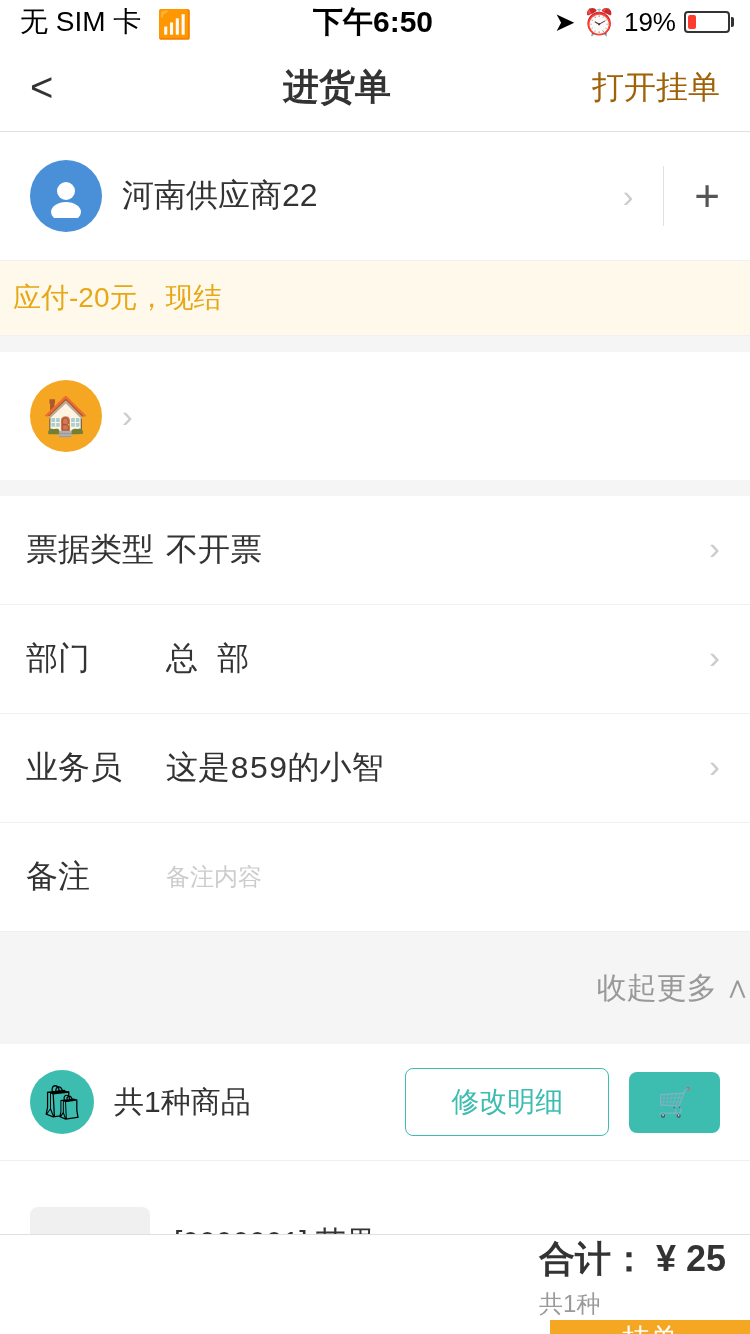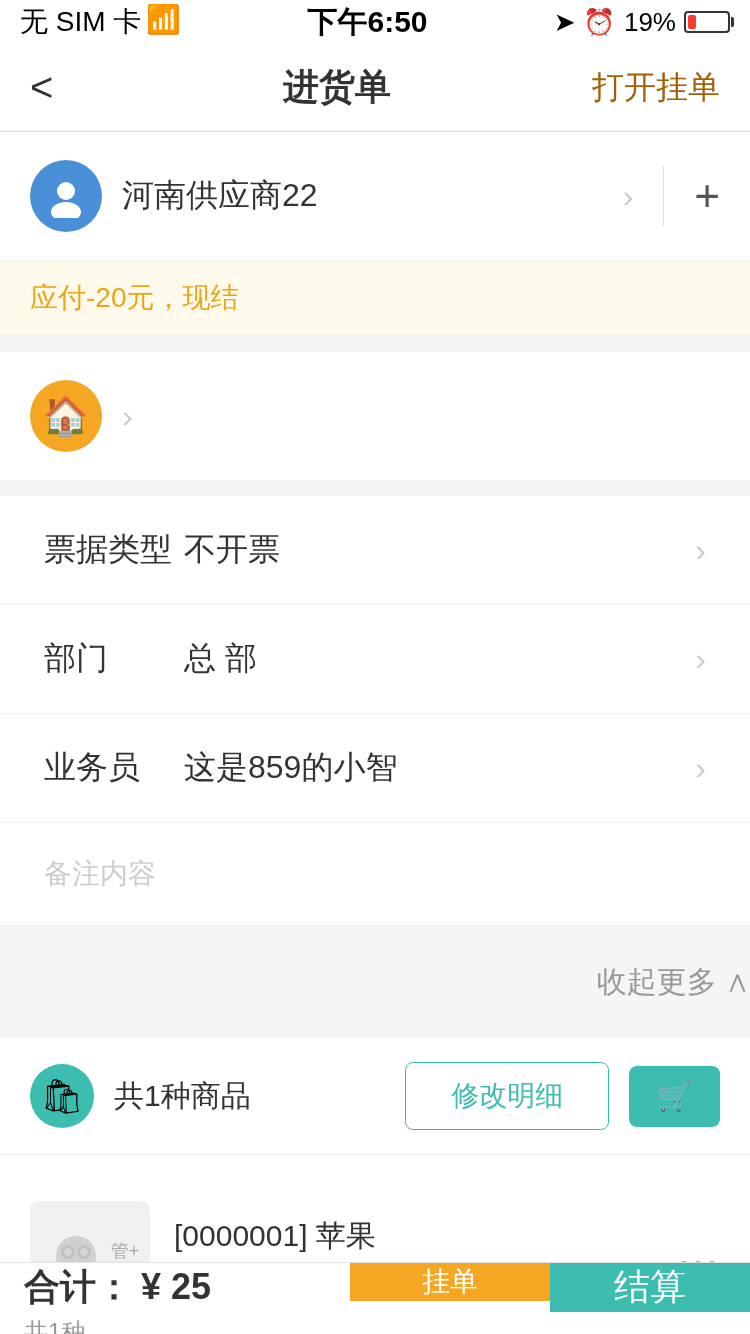--- a/index.html
+++ b/index.html
@@ -16,21 +16,21 @@
     .status-bar {
       background: #fff;
       height: 44px;
       display: flex;
       align-items: center;
       justify-content: space-between;
       padding: 0 20px;
       font-size: 28px;
       font-weight: 500;
     }
-    .status-left { display: flex; align-items: flex-start; gap: 5px; }
+    .status-left { display: flex; align-items: flex-end; gap: 16px; }
     .status-center { font-size: 30px; font-weight: 600; }
     .status-right { display: flex; align-items: center; gap: 8px; font-size: 26px; }
     .battery-icon {
       width: 46px; height: 22px;
       border: 2px solid #333;
       border-radius: 4px;
       position: relative;
       display: flex;
       align-items: center;
       padding: 2px;
@@ -122,21 +122,21 @@
     }
     .add-btn {
       font-size: 44px;
       color: #555;
       font-weight: 300;
     }
 
     
     .notice-bar {
       background: #fff9ec;
-      padding: 18px 30px;
+      padding: 18px 13px;
       font-size: 28px;
       color: #e6a817;
       border-bottom: 1px solid #f0f0f0;
     }
 
     
     .warehouse-row {
       display: flex;
       align-items: center;
       padding: 28px 30px;
@@ -156,38 +156,39 @@
     .warehouse-name {
       flex: 1;
       font-size: 32px;
       color: #333;
     }
 
     
     .form-row {
       display: flex;
       align-items: center;
-      padding: 32px 44px;
+      padding: 32px 26px;
       background: #fff;
       border-bottom: 1px solid #f0f0f0;
+      font-family: Liberation Mono, monospace;
     }
     .form-label {
       font-size: 32px;
       color: #333;
       width: 140px;
       flex-shrink: 0;
     }
     .form-value {
       flex: 1;
       font-size: 32px;
       color: #333;
     }
     .form-placeholder {
       flex: 1;
-      font-size: 28px;
+      font-size: 24px;
       color: #ccc;
     }
     .form-row .chevron { margin-right: 0; }
 
     
     .collapse-bar {
       background: #f5f5f5;
       height: 80px;
       display: flex;
       align-items: center;
@@ -277,25 +278,26 @@
       font-size: 36px;
       letter-spacing: 2px;
     }
 
     
     .bottom-bar {
       position: fixed;
       bottom: 0;
       left: 0;
       width: 750px;
-      height: 72px;
-      display: flex;
-      align-items: flex-start;
+      height: 100px;
+      display: flex;
+      align-items: flex-end;
       background: #fff;
       border-top: 1px solid #e0e0e0;
+      flex-direction: column;
     }
     .bottom-total {
       flex: 1;
       display: flex;
       flex-direction: column;
       justify-content: center;
       padding: 0 24px;
     }
     .bottom-total-main {
       font-size: 32px;
@@ -390,20 +392,21 @@
     <span class="form-label">部门</span>
     <span class="form-value">总 部</span>
     <span class="chevron">›</span>
   </div>
   <div class="form-row">
     <span class="form-label">业务员</span>
     <span class="form-value">这是859的小智</span>
     <span class="chevron">›</span>
   </div>
   <div class="form-row">
+    <span class="form-label">备注</span>
     <span class="form-placeholder">备注内容</span>
   </div>
 </div>
 
 <div class="collapse-bar">
   <span>收起更多 ∧</span>
 </div>
 
 <div class="section" style="margin-top:16px;">
   <div class="products-header">

